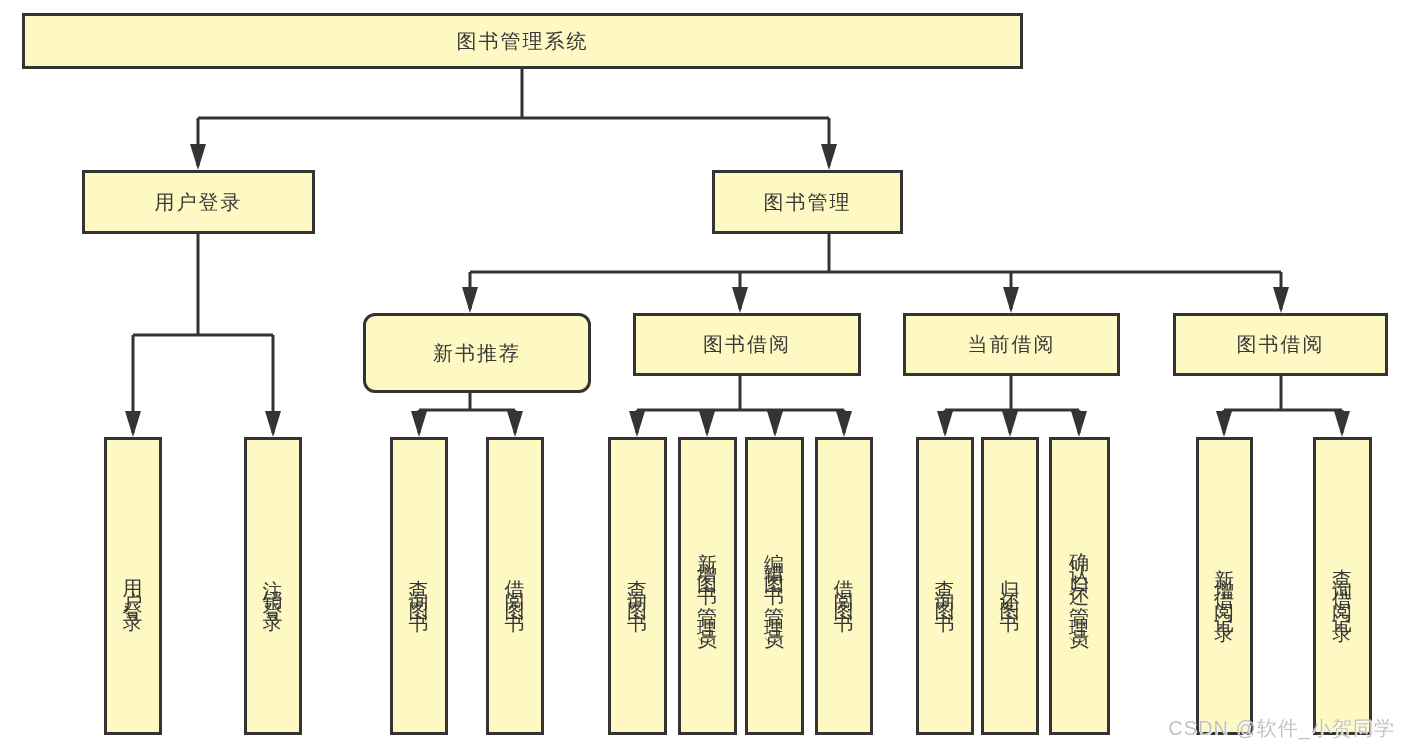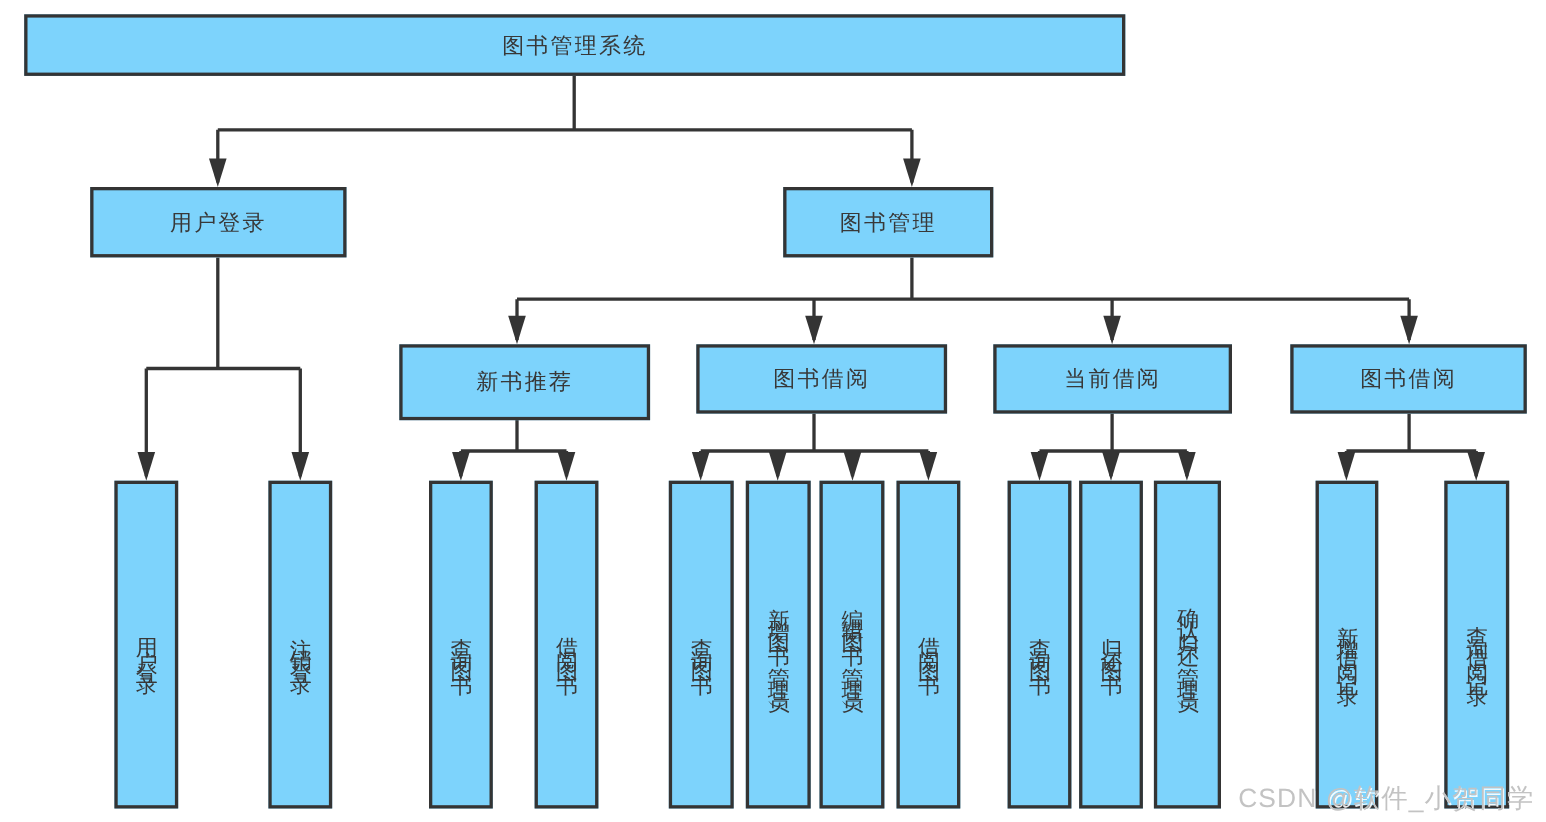--- a/index.html
+++ b/index.html
@@ -14,41 +14,41 @@
   }
   .svg-layer {
     position: absolute;
     left: 0; top: 0;
     width: 1405px; height: 747px;
   }
   .node {
     position: absolute;
     box-sizing: border-box;
     border: 3px solid #343434;
-    background: #7dd3fc;
+    background: #fef9c3;
     display: flex;
     align-items: center;
     justify-content: center;
     font-size: 20px;
     letter-spacing: 2px;
     white-space: nowrap;
     z-index: 2;
   }
   .hnode { text-align: center; }
   .vnode {
     writing-mode: vertical-rl;
     text-orientation: mixed;
     letter-spacing: 11px;
     line-height: 1;
   }
   
   .n-root          { left: 22px;   top: 13px;  width: 1001px; height: 56px; }
   .n-user-login    { left: 82px;   top: 170px; width: 233px;  height: 64px; }
   .n-book-mgmt     { left: 712px;  top: 170px; width: 191px;  height: 64px; }
-  .n-new-book      { left: 363px;  top: 313px; width: 228px;  height: 69px; }
+  .n-new-book      { left: 363px;  top: 313px; width: 228px;  height: 80px; border-radius: 12px; }
   .n-book-borrow   { left: 633px;  top: 313px; width: 228px;  height: 63px; }
   .n-cur-borrow    { left: 903px;  top: 313px; width: 217px;  height: 63px; }
   .n-borrow-rec    { left: 1173px; top: 313px; width: 215px;  height: 63px; }
   .leaf            { top: 437px; height: 298px; width: 58px; }
   .l-ul-1 { left: 104px; }
   .l-ul-2 { left: 244px; }
   .l-nb-1 { left: 390px; }
   .l-nb-2 { left: 486px; }
   .l-bb-1 { left: 608px; width: 59px; }
   .l-bb-2 { left: 678px; width: 59px; }
@@ -56,21 +56,21 @@
   .l-bb-4 { left: 815px; }
   .l-cb-1 { left: 916px; }
   .l-cb-2 { left: 981px; }
   .l-cb-3 { left: 1049px; width: 61px; }
   .l-br-1 { left: 1196px; width: 57px; }
   .l-br-2 { left: 1313px; width: 59px; }
   .watermark {
     position: absolute;
     right: 10px;
     bottom: 5px;
-    font-size: 24px;
+    font-size: 20px;
     color: #c3c3c3;
     letter-spacing: 1px;
     text-shadow: 1px 1px 0 rgba(255,255,255,0.9);
     z-index: 5;
     white-space: nowrap;
   }
   .connector { stroke: #343434; stroke-width: 3; fill: none; }
   .arrowhead { fill: #343434; stroke: none; }
 </style>
 </head>

